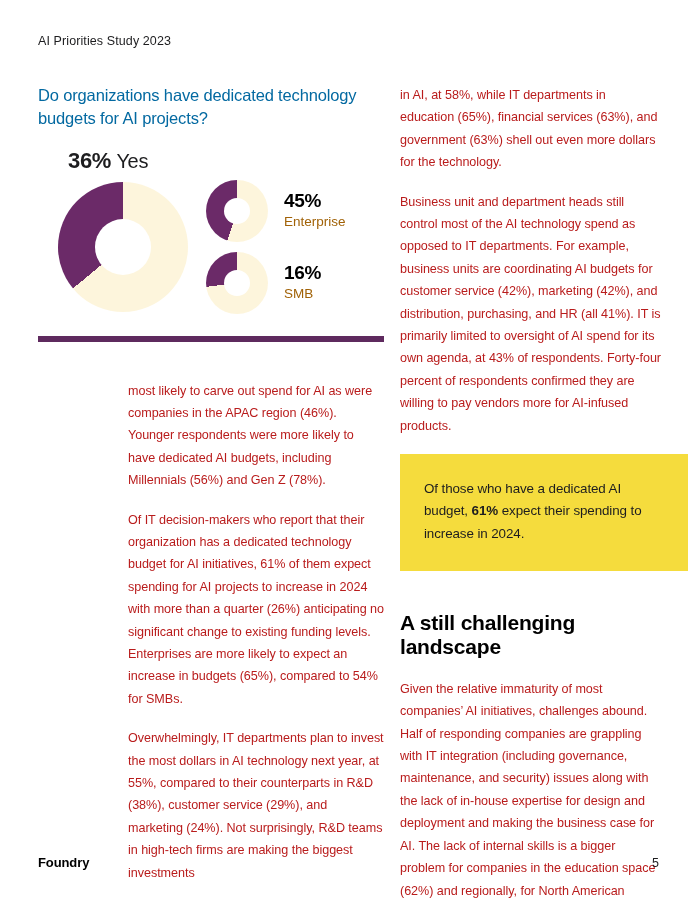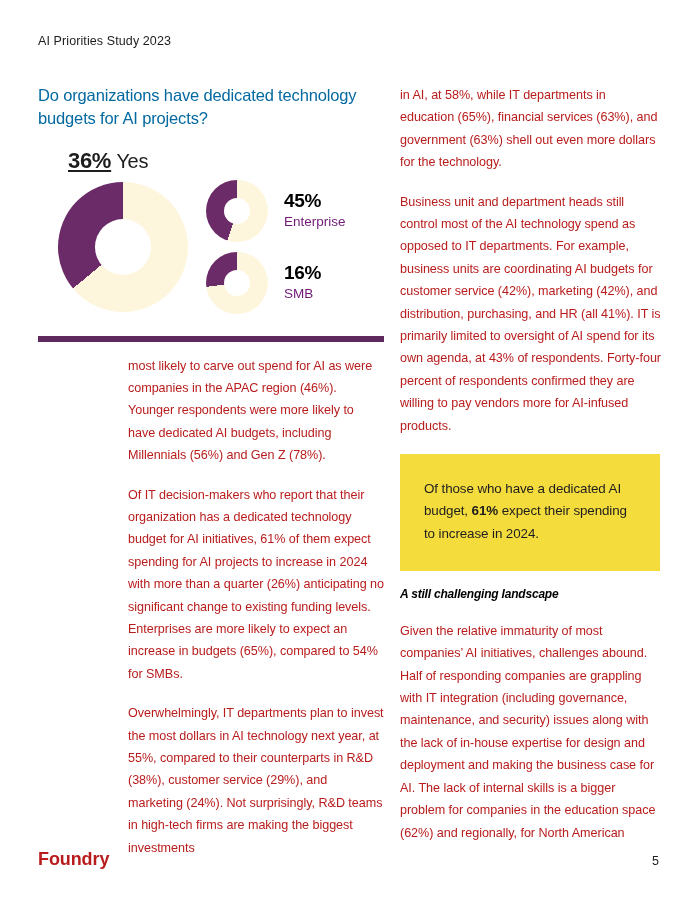--- a/index.html
+++ b/index.html
@@ -65,21 +65,20 @@
     margin-left: 30px;
     margin-bottom: 8px;
     font-size: 20px;
     color: #1d1d1f;
     letter-spacing: -0.3px;
     white-space: nowrap;
   }
   .stat-label .pct {
     font-weight: bold;
     font-size: 22px;
-    text-decoration: underline;
   }
 
   .chart-row {
     position: relative;
     height: 140px;
   }
 
   .donut-big {
     position: absolute;
     left: 20px;
@@ -130,89 +129,88 @@
   .mini-text { margin-left: 16px; }
   .mini-pct {
     font-size: 19px;
     font-weight: bold;
     letter-spacing: -0.3px;
     line-height: 1.15;
     color: #000;
   }
   .mini-name {
     font-size: 13.5px;
-    color: #701a75;
+    color: #a16207;
     line-height: 1.3;
     margin-top: 1px;
   }
 
   
   .rule {
     margin-top: 14px;
     height: 6px;
     width: 346px;
     background: #5e2a5e;
   }
 
   
   .body-block {
     margin-left: 90px;
     width: 256px;
-    margin-top: 13px;
+    margin-top: 38px;
   }
   p.copy {
     font-size: 12.6px;
     line-height: 1.78;
     color: #b91c1c;
     letter-spacing: -0.05px;
     margin-bottom: 17px;
   }
   .col-right p.copy { margin-bottom: 17px; }
   p.copy:last-child { margin-bottom: 0; }
 
   
   .callout {
     background: #f5dc3d;
-    width: 260px;
+    width: 288px;
     padding: 24px 24px 26px 24px;
     margin-top: 15px;
-    margin-bottom: 16px;
+    margin-bottom: 40px;
   }
   .callout-text {
     font-size: 13.4px;
     line-height: 1.66;
     color: #1d1d1f;
     letter-spacing: -0.1px;
   }
   .callout-text b { font-weight: bold; }
 
   
   .subhead {
-    font-size: 12px;
+    font-size: 21px;
     font-weight: bold;
     letter-spacing: -0.2px;
     color: #000;
     margin-bottom: 19px;
-    font-style: italic;
   }
 
   
   .footer {
     position: absolute;
     left: 38px;
     right: 38px;
     bottom: 33px;
     display: flex;
     justify-content: space-between;
     align-items: baseline;
   }
   .footer-brand {
-    font-size: 18px;
-    font-weight: bold;
-    color: #b91c1c;
+    font-size: 13px;
+    font-weight: bold;
+    color: #000000;
     letter-spacing: -0.1px;
   }
   .footer-page {
     font-size: 12.5px;
     color: #1d1d1f;
   }
 </style>
 </head>
 <body>
 

